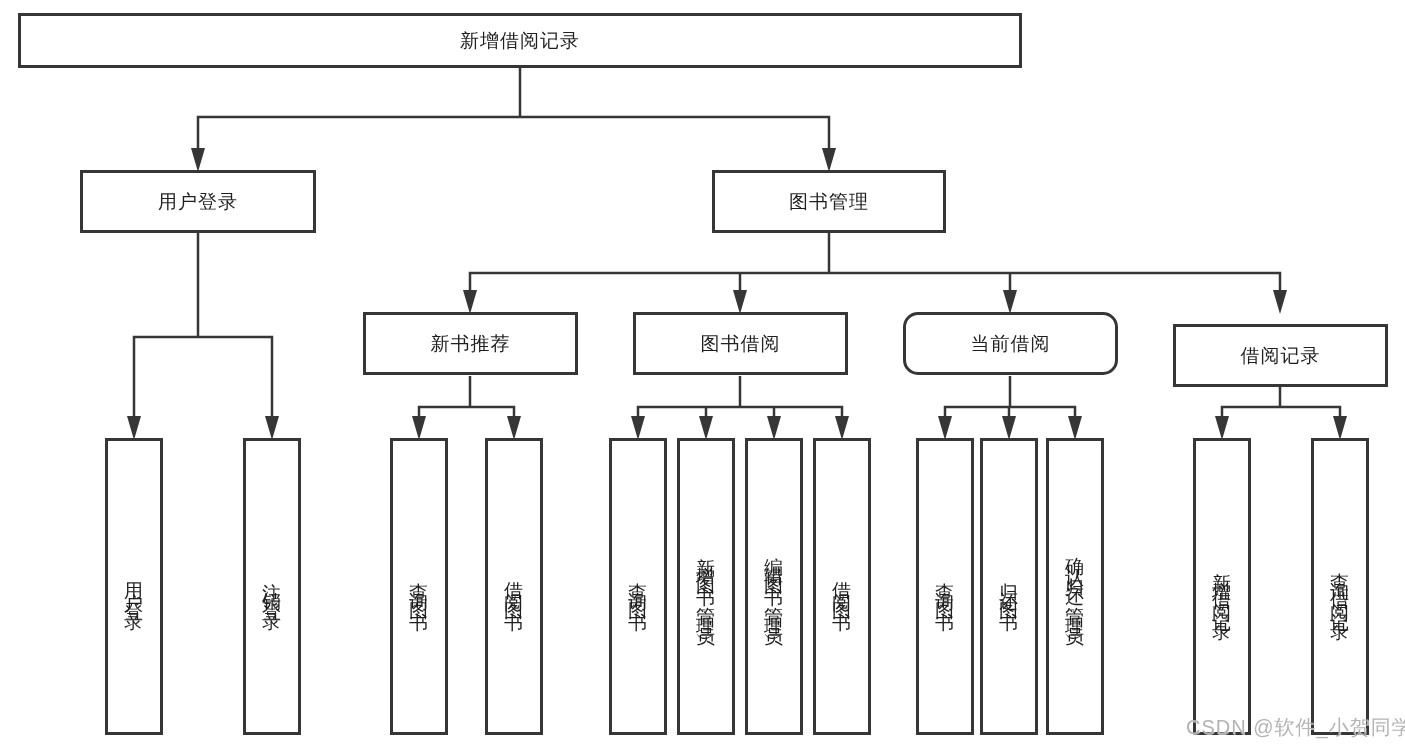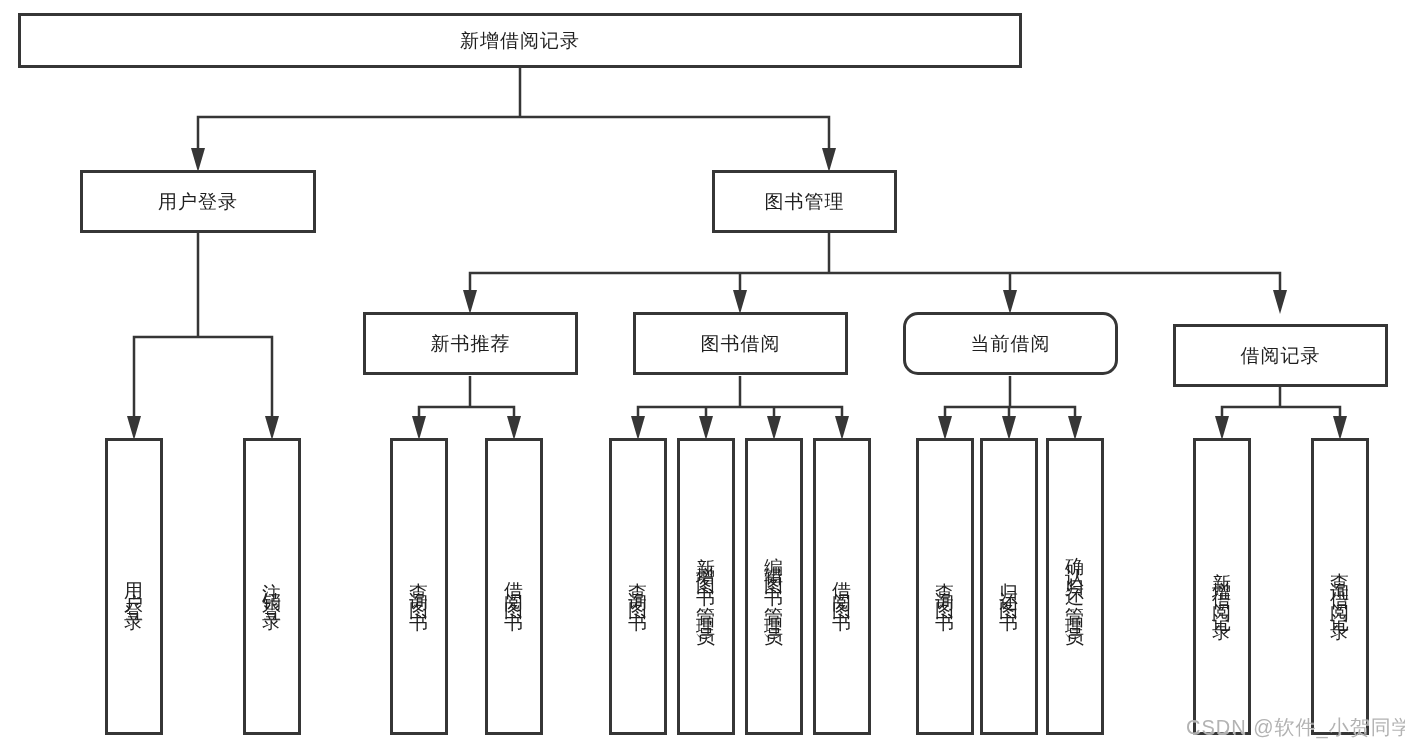--- a/index.html
+++ b/index.html
@@ -87,21 +87,21 @@
     </g>
   </svg>
 
   <div class="node" style="left:18px; top:13px; width:1004px; height:55px;">
     <span>新增借阅记录</span>
   </div>
 
   <div class="node" style="left:80px; top:170px; width:236px; height:63px;">
     <span>用户登录</span>
   </div>
-  <div class="node" style="left:712px; top:170px; width:185px; height:63px;">
+  <div class="node" style="left:712px; top:170px; width:234px; height:63px;">
     <span>图书管理</span>
   </div>
 
   <div class="node" style="left:363px; top:312px; width:215px; height:63px;text-align:right;">
     <span>新书推荐</span>
   </div>
   <div class="node" style="left:633px; top:312px; width:215px; height:63px;">
     <span>图书借阅</span>
   </div>
   <div class="node" style="left:903px; top:312px; width:215px; height:63px;border-radius:15px;">

